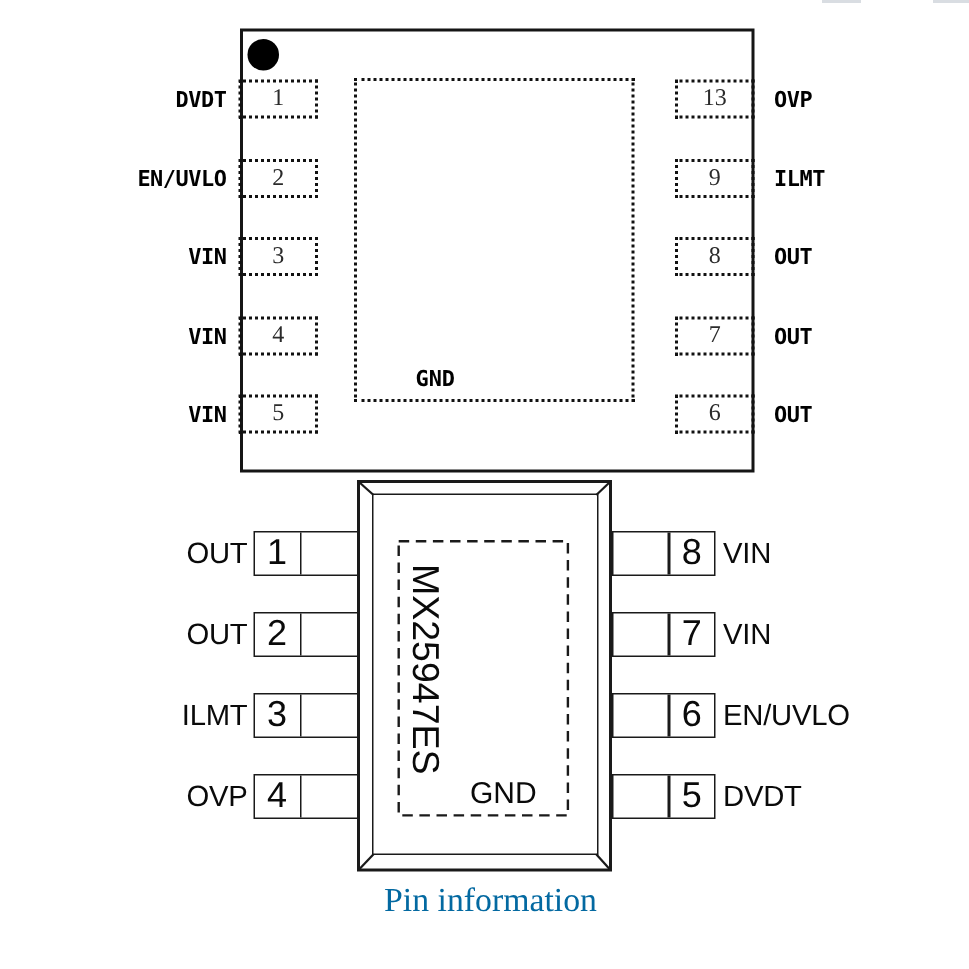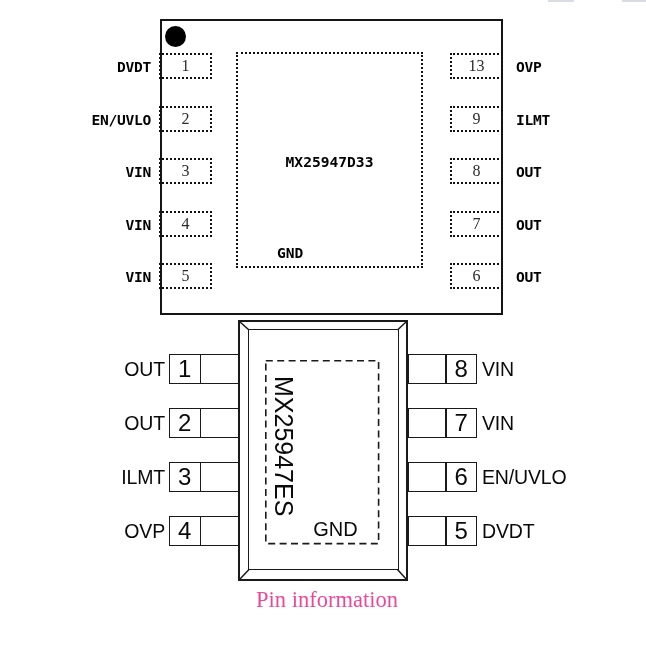--- a/index.html
+++ b/index.html
@@ -61,38 +61,37 @@
   .spin.r .cell { left: 37.5px; right: 0; }
   .snum { font-size: 24px; color: #0a0a0a; }
   .slabel { height: 30px; display: flex; align-items: center; font-size: 19.5px; letter-spacing: -0.15px; color: #0a0a0a; }
   .slabel.l { left: 44px; width: 121px; justify-content: flex-end; }
   .slabel.r { left: 482px; width: 140px; justify-content: flex-start; }
   .sr0 { top: 354px; } .sr1 { top: 408px; } .sr2 { top: 462px; } .sr3 { top: 516px; }
 
   .caption {
     left: 217px; top: 587px; width: 220px; height: 26px;
     display: flex; align-items: center; justify-content: center;
-    font-family: "Liberation Serif", serif; font-size: 22.5px; color: #ec4899;
+    font-family: "Liberation Serif", serif; font-size: 22.5px; color: #0369a1;
   }
 
   .artifact { background: #d9dde2; }
   svg.overlay { position: absolute; left: 0; top: 0; pointer-events: none; }
 </style>
 </head>
 <body>
 
 <div class="stage">
 
   <div class="abs artifact" style="left:548px;top:0;width:26px;height:2px;"></div>
   <div class="abs artifact" style="left:622px;top:0;width:24px;height:2px;"></div>
 
   <div class="abs qfn-outline"></div>
   <div class="abs pin1-dot"></div>
   <div class="abs qfn-epad"></div>
-  <div class="abs qfn-part">MX25947D33</div>
   <div class="abs qfn-gnd">GND</div>
 
   <div class="abs qlabel l qr0">DVDT</div>
   <div class="abs qpin l qr0">
       <span class="qnum">1</span>
     </div>
   <div class="abs qlabel l qr1">EN/UVLO</div>
   <div class="abs qpin l qr1">
       <span class="qnum">2</span>
     </div>

